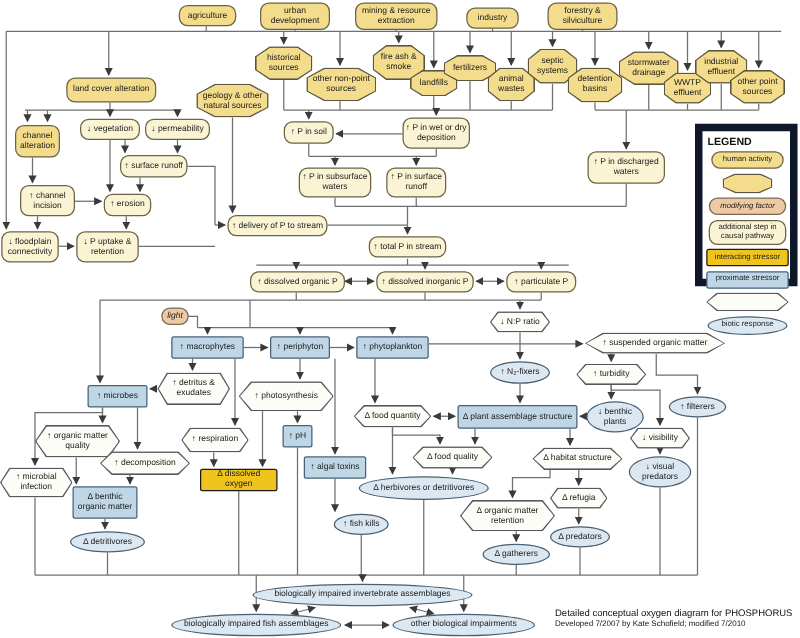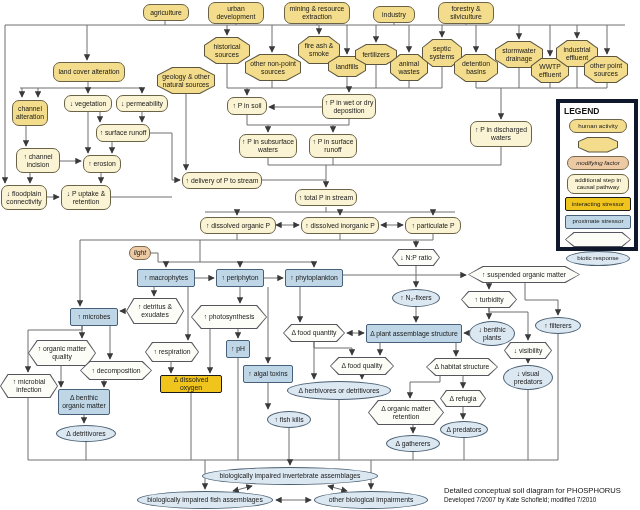--- a/index.html
+++ b/index.html
@@ -16,22 +16,22 @@
   .int{background:#efc41c;border:1.4px solid #1a1a1a;border-radius:2px;}
   .prox{background:#bed6e6;border:1px solid #47617a;border-radius:2px;}
   .ellipse{background:#dbe7f1;border:1px solid #4a5f72;border-radius:50%;}
   .sh{position:absolute;inset:0;display:block;}
   .oct .sh{background:#5c5640;clip-path:polygon(26% 0,74% 0,100% 30%,100% 70%,74% 100%,26% 100%,0 70%,0 30%);}
   .oct .sh::after{content:"";position:absolute;inset:1px;background:#f3dc8b;
         clip-path:polygon(26% 0,74% 0,100% 30%,100% 70%,74% 100%,26% 100%,0 70%,0 30%);}
   .hex .sh{background:#55555e;clip-path:polygon(0 50%,13% 0,87% 0,100% 50%,87% 100%,13% 100%);}
   .hex .sh::after{content:"";position:absolute;inset:1px;background:#fdfdf8;
         clip-path:polygon(0 50%,13% 0,87% 0,100% 50%,87% 100%,13% 100%);}
-  .legend{position:absolute;left:556px;top:99px;width:82px;height:152px;z-index:2;
-        background:#fff;border:4px solid #0f172a;box-sizing:border-box;padding:3px 2px 2px 4px;}
+  .legend{position:absolute;left:556px;top:99px;width:82px;height:130px;z-index:2;
+        background:#fff;border:6px solid #0f172a;box-sizing:border-box;padding:3px 2px 2px 4px;}
   .legend h1{margin:0 0 3px 0;font-size:8.5px;font-weight:bold;color:#111;}
   .lg-list{display:flex;flex-direction:column;align-items:center;gap:3.5px;}
   .lg{position:relative;display:flex;align-items:center;justify-content:center;
       font-size:6.2px;line-height:1.1;text-align:center;color:#1a1a1a;box-sizing:border-box;}
   .caption{position:absolute;left:444px;top:486px;width:194px;z-index:2;color:#111;}
   .caption .l1{font-size:7.6px;}
   .caption .l1 b{font-weight:normal;}
   .caption .l2{font-size:6.4px;margin-top:1px;}
 </style>
 </head>
@@ -473,17 +473,17 @@
           <i class="sh"></i>
           <span class="lb">mode of action</span>
         </div>
     <div class="lg ellipse" style="width:64px;height:15px">
           <span class="lb">biotic response</span>
         </div>
   </div>
 </div>
 
 <div class="caption">
-  <div class="l1"><span>Detailed conceptual soil diagram for </span><b>PHOSPHORUS</b></div>
+  <div class="l1"><span>Detailed conceptual oxygen diagram for </span><b>PHOSPHORUS</b></div>
   <div class="l2">Developed 7/2007 by Kate Schofield; modified 7/2010</div>
 </div>
 
 </div>
 
 </body></html>

